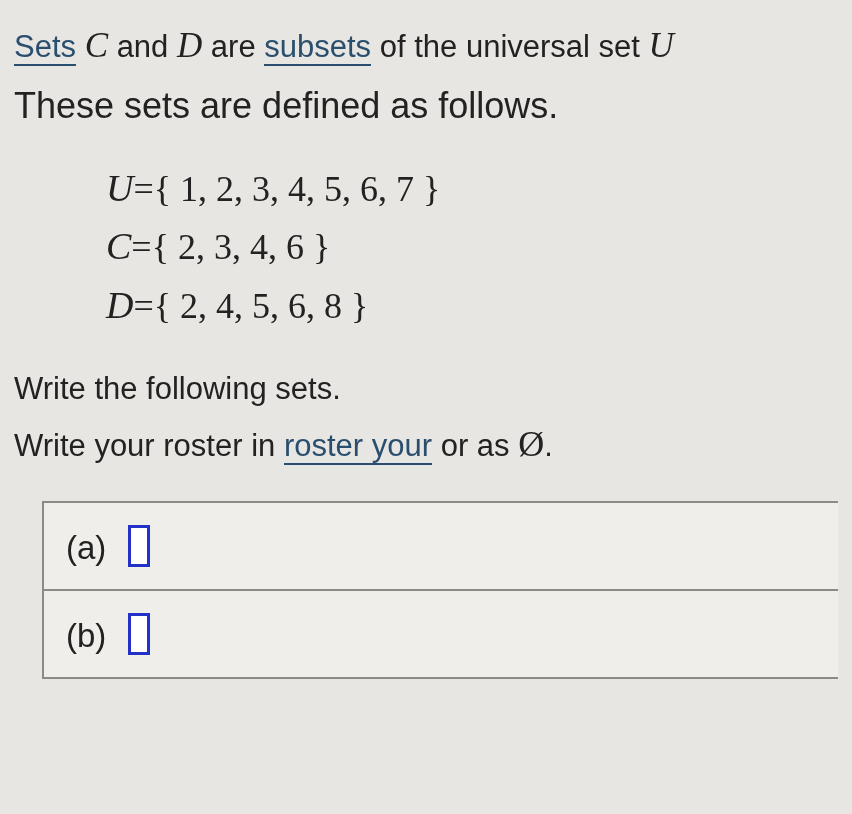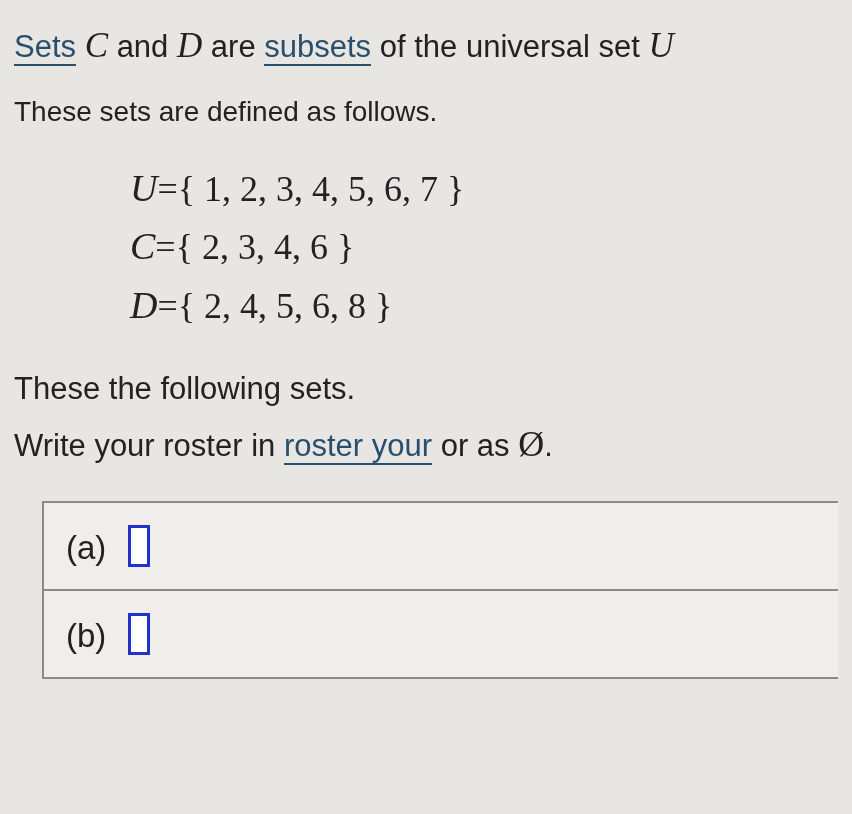--- a/index.html
+++ b/index.html
@@ -13,39 +13,39 @@
       padding: 20px 14px;
     }
     .link {
       color: #2a4f6e;
       border-bottom: 2px solid #2a4f6e;
       padding-bottom: 0px;
     }
     .intro-line {
       font-size: 31px;
       line-height: 1.5;
-      margin-bottom: 18px;
+      margin-bottom: 6px;
     }
     .intro-line2 {
-      font-size: 28px;
+      font-size: 36px;
       line-height: 1.5;
       margin-bottom: 26px;
     }
     .mathvar {
       font-family: Georgia, 'Times New Roman', serif;
       font-style: italic;
       font-size: 35px;
     }
     .mathvar-big {
       font-family: Georgia, 'Times New Roman', serif;
       font-style: italic;
       font-size: 38px;
     }
     .set-defs {
-      margin-left: 116px;
+      margin-left: 92px;
       margin-bottom: 30px;
     }
     .set-line {
       font-size: 36px;
       line-height: 1.55;
       font-family: Georgia, 'Times New Roman', serif;
       white-space: nowrap;
     }
     .find-line {
       font-size: 31px;
@@ -106,21 +106,21 @@
     <span class="mathvar-big">U</span><span>=</span><span>{ 1, 2, 3, 4, 5, 6, 7 }</span>
   </div>
   <div class="set-line">
     <span class="mathvar-big">C</span><span>=</span><span>{ 2, 3, 4, 6 }</span>
   </div>
   <div class="set-line">
     <span class="mathvar-big">D</span><span>=</span><span>{ 2, 4, 5, 6, 8 }</span>
   </div>
 </div>
 
-<div class="find-line">These the following sets.</div>
+<div class="find-line">Write the following sets.</div>
 <div class="find-line">
   <span>Write your roster in </span><span class="link">roster your</span><span> or as </span><span class="empty-set">Ø</span><span>.</span>
 </div>
 
 <div class="answer-box">
   <div class="answer-row">
     <span class="part-label">(a)</span>
     <span class="input-slot"></span>
   </div>
   <div class="answer-row">

